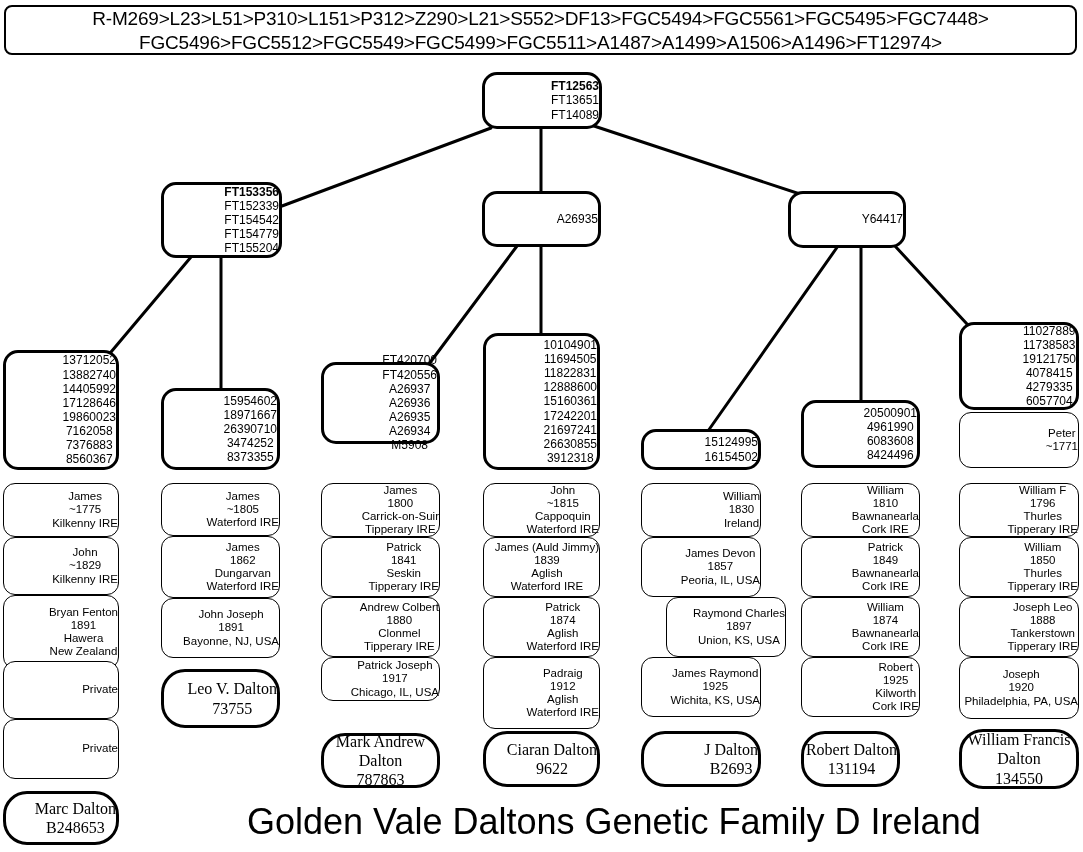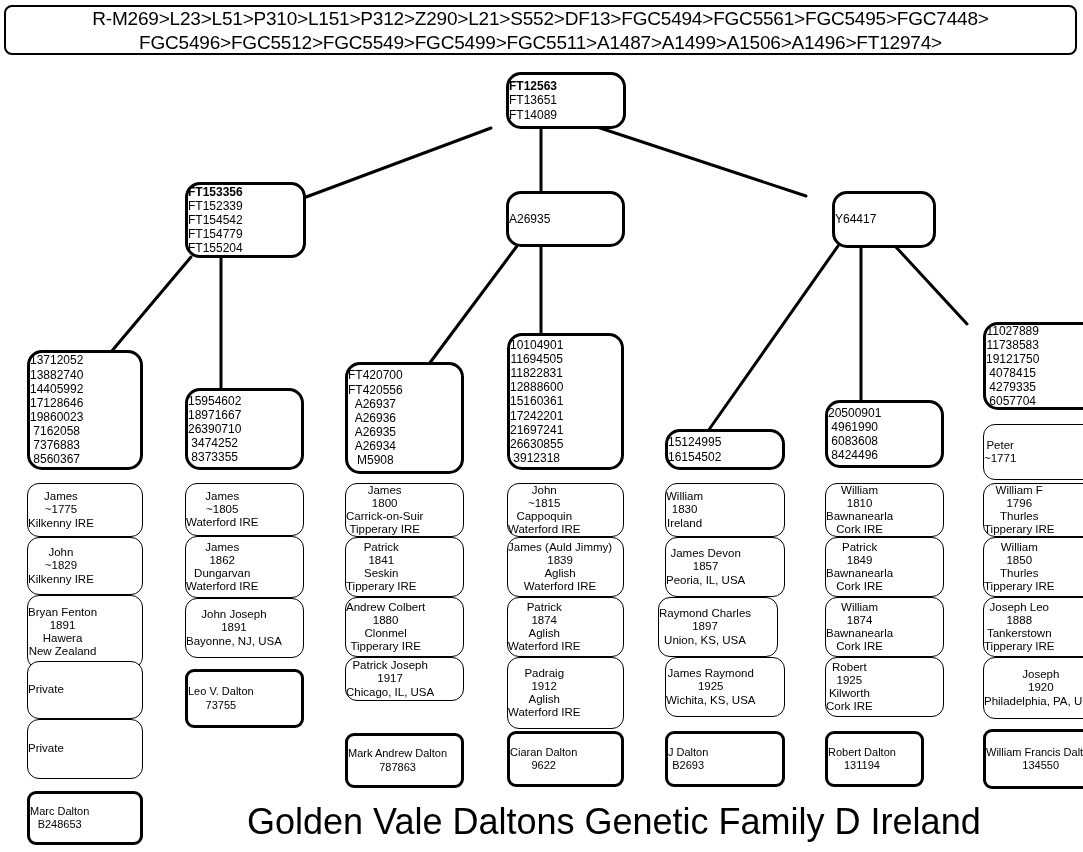--- a/index.html
+++ b/index.html
@@ -4,33 +4,32 @@
 <style>
   html,body{margin:0;padding:0;}
   body{
     width:1083px;height:852px;position:relative;background:#fff;
     font-family:"Liberation Sans",sans-serif;color:#000;overflow:hidden;
   }
   #connectors{position:absolute;left:0;top:0;z-index:1;}
   .box{
     position:absolute;z-index:2;background:#fff;box-sizing:border-box;
     border:1.5px solid #000;border-radius:12px;
-    display:flex;flex-direction:column;align-items:flex-start;justify-content:center;
+    display:flex;flex-direction:column;align-items:flex-end;justify-content:center;
     text-align:center;
-    margin-left:24px;
   }
   .banner{
     position:absolute;z-index:2;box-sizing:border-box;background:#fff;
     border:2px solid #000;border-radius:8px;
     display:flex;align-items:flex-start;justify-content:center;text-align:center;
     font-size:19px;line-height:1.28;letter-spacing:-0.2px;
   }
   .node,.snp{border-width:3px;border-radius:15px;font-size:12px;line-height:1.18;}
   .person{font-size:11.5px;line-height:1.14;}
-  .tester{border-width:3.5px;border-radius:9px;font-size:11px;line-height:1.2;}
+  .tester{border-width:3.5px;border-radius:24px;font-size:16px;line-height:1.2;font-family:Liberation Serif, serif;}
   .txt{white-space:pre-line;}
   .b{font-weight:bold;}
   .title{
     position:absolute;z-index:2;font-size:36px;white-space:nowrap;
     font-family:"Liberation Sans",sans-serif;
   }
 </style>
 </head>
 <body>
 
@@ -65,21 +64,21 @@
   <span class="txt">FT152339
 FT154542
 FT154779
 FT155204</span>
 </div>
 
 <div class="box node" style="left:482px;top:191px;width:119px;height:56px">
   <span class="txt">A26935</span>
 </div>
 
-<div class="box node" style="left:808px;top:191px;width:104px;height:57px">
+<div class="box node" style="left:788px;top:191px;width:118px;height:57px">
   <span class="txt">Y64417</span>
 </div>
 
 <div class="box snp" style="left:3px;top:350px;width:116px;height:120px">
   <span class="txt">13712052
 13882740
 14405992
 17128646
 19860023
 7162058
@@ -134,21 +133,21 @@
 <div class="box person" style="left:161px;top:598px;width:119px;height:60px">
   <span class="txt">John Joseph
 1891
 Bayonne, NJ, USA</span>
 </div>
 <div class="box tester" style="left:161px;top:669px;width:119px;height:59px">
   <span class="txt">Leo V. Dalton
 73755</span>
 </div>
 
-<div class="box snp" style="left:321px;top:362px;width:119px;height:112px">
+<div class="box snp" style="left:321px;top:362px;width:119px;height:82px">
   <span class="txt">FT420700
 FT420556
 A26937
 A26936
 A26935
 A26934
 M5908</span>
 </div>
 <div class="box person" style="left:321px;top:483px;width:119px;height:54px">
   <span class="txt">James
@@ -225,21 +224,21 @@
 <div class="box person" style="left:641px;top:483px;width:120px;height:54px">
   <span class="txt">William
 1830
 Ireland</span>
 </div>
 <div class="box person" style="left:641px;top:537px;width:120px;height:60px">
   <span class="txt">James Devon
 1857
 Peoria, IL, USA</span>
 </div>
-<div class="box person" style="left:634px;top:597px;width:120px;height:60px">
+<div class="box person" style="left:666px;top:597px;width:120px;height:60px">
   <span class="txt">Raymond Charles
 1897
 Union, KS, USA</span>
 </div>
 <div class="box person" style="left:641px;top:657px;width:120px;height:60px">
   <span class="txt">James Raymond
 1925
 Wichita, KS, USA</span>
 </div>
 <div class="box tester" style="left:641px;top:731px;width:120px;height:56px">
@@ -283,21 +282,21 @@
 </div>
 
 <div class="box snp" style="left:959px;top:322px;width:120px;height:88px">
   <span class="txt">11027889
 11738583
 19121750
 4078415
 4279335
 6057704</span>
 </div>
-<div class="box person" style="left:959px;top:424px;width:120px;height:56px">
+<div class="box person" style="left:959px;top:412px;width:120px;height:56px">
   <span class="txt">Peter
 ~1771</span>
 </div>
 <div class="box person" style="left:959px;top:483px;width:120px;height:54px">
   <span class="txt">William F
 1796
 Thurles
 Tipperary IRE</span>
 </div>
 <div class="box person" style="left:959px;top:537px;width:120px;height:60px">

